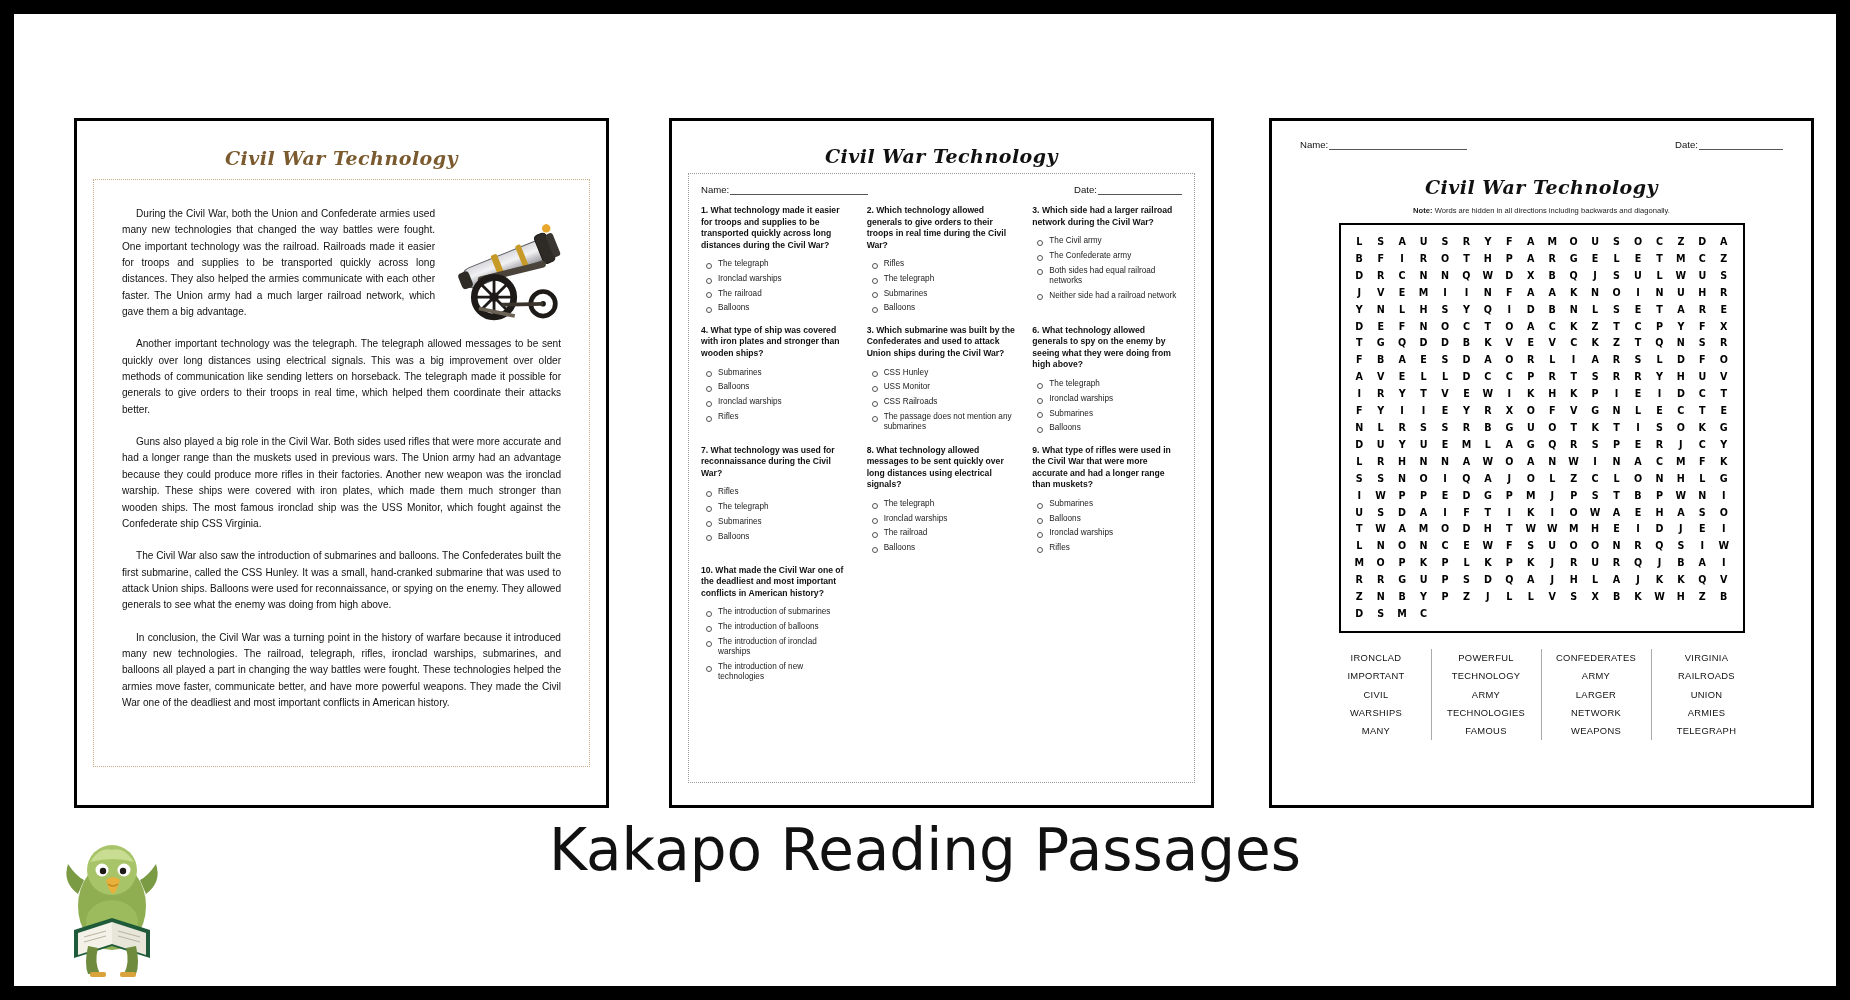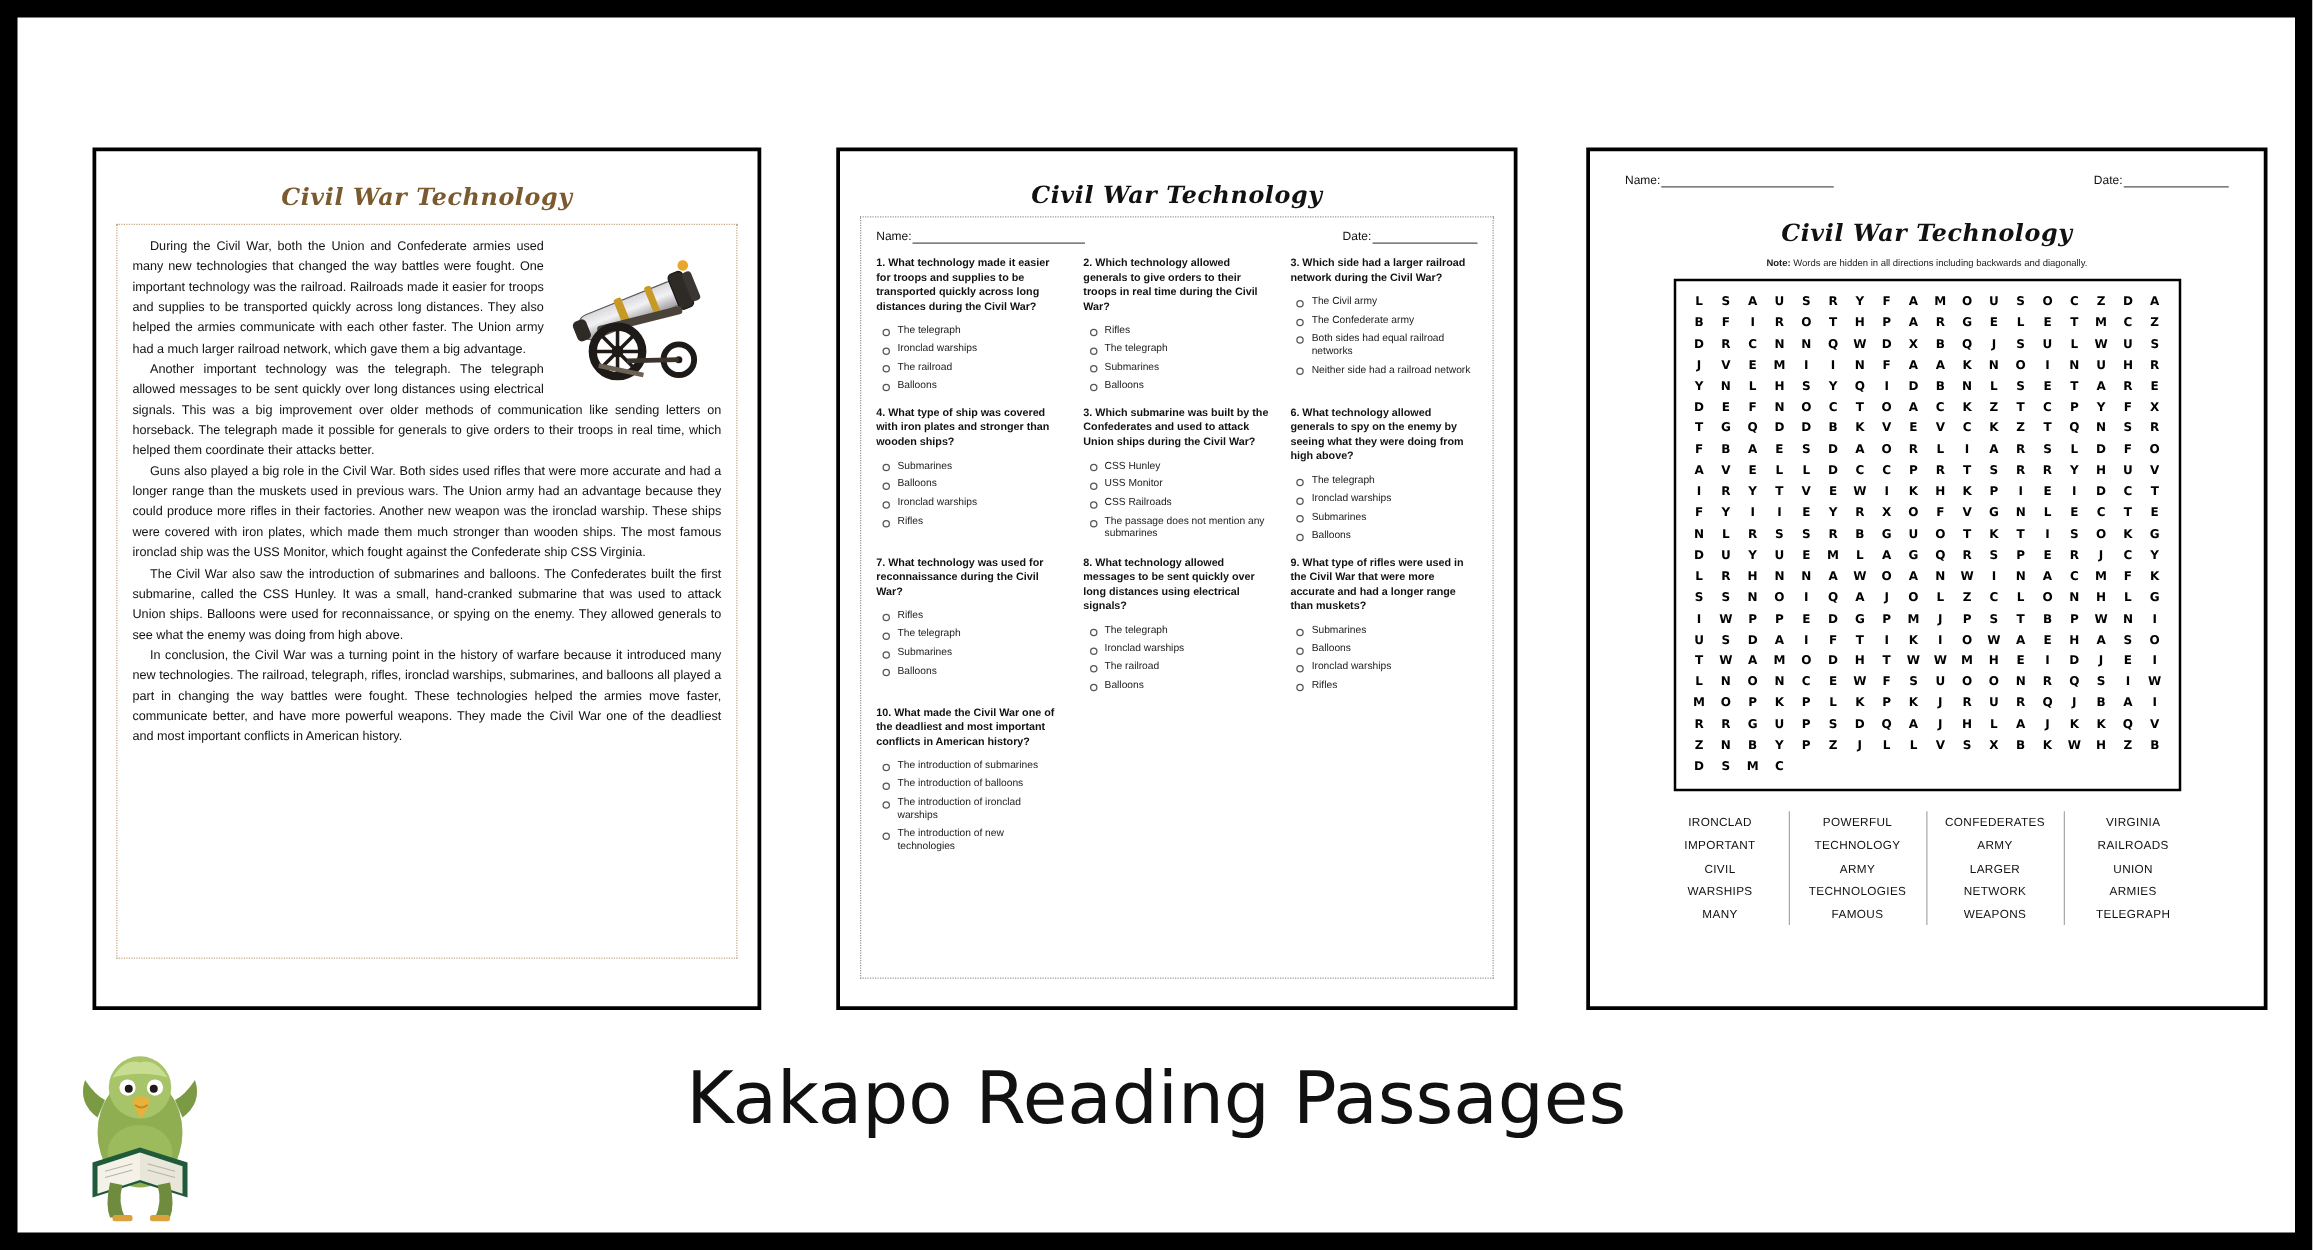--- a/index.html
+++ b/index.html
@@ -48,21 +48,21 @@
     left: 16px; right: 16px; top: 58px; bottom: 38px;
     border: 1px dotted #c9ab86;
     padding: 10px 12px 0 12px;
   }
   #page1 .passage {
     font-size: 10.1px;
     line-height: 1.62;
     text-align: justify;
     color: #111;
   }
-  #page1 .passage p { text-indent: 14px; margin: 0; }
+  #page1 .passage p { text-indent: 14px; margin: 16px; }
   #page1 .passage p:first-child { text-indent: 0; }
   .cannon-wrap {
     float: right;
     width: 132px; height: 118px;
     margin: 2px 0 4px 10px;
     shape-outside: margin-box;
   }
 
   
   #page2 { left: 655px; top: 104px; width: 545px; height: 690px; }
@@ -171,21 +171,21 @@
   .wl-col div {
     font-size: 9.4px;
     line-height: 1.95;
     color: #111;
     letter-spacing: .3px;
   }
 
   
   .footer-brand {
     position: absolute;
-    left: 0; right: 0; top: 830px;
+    left: 0; right: 0; top: 802px;
     text-align: center;
     font-size: 58px;
     color: #111;
     font-family: "DejaVu Sans", sans-serif;
   }
   .kakapo {
     position: absolute;
     left: 40px; top: 820px;
     width: 120px; height: 150px;
   }

